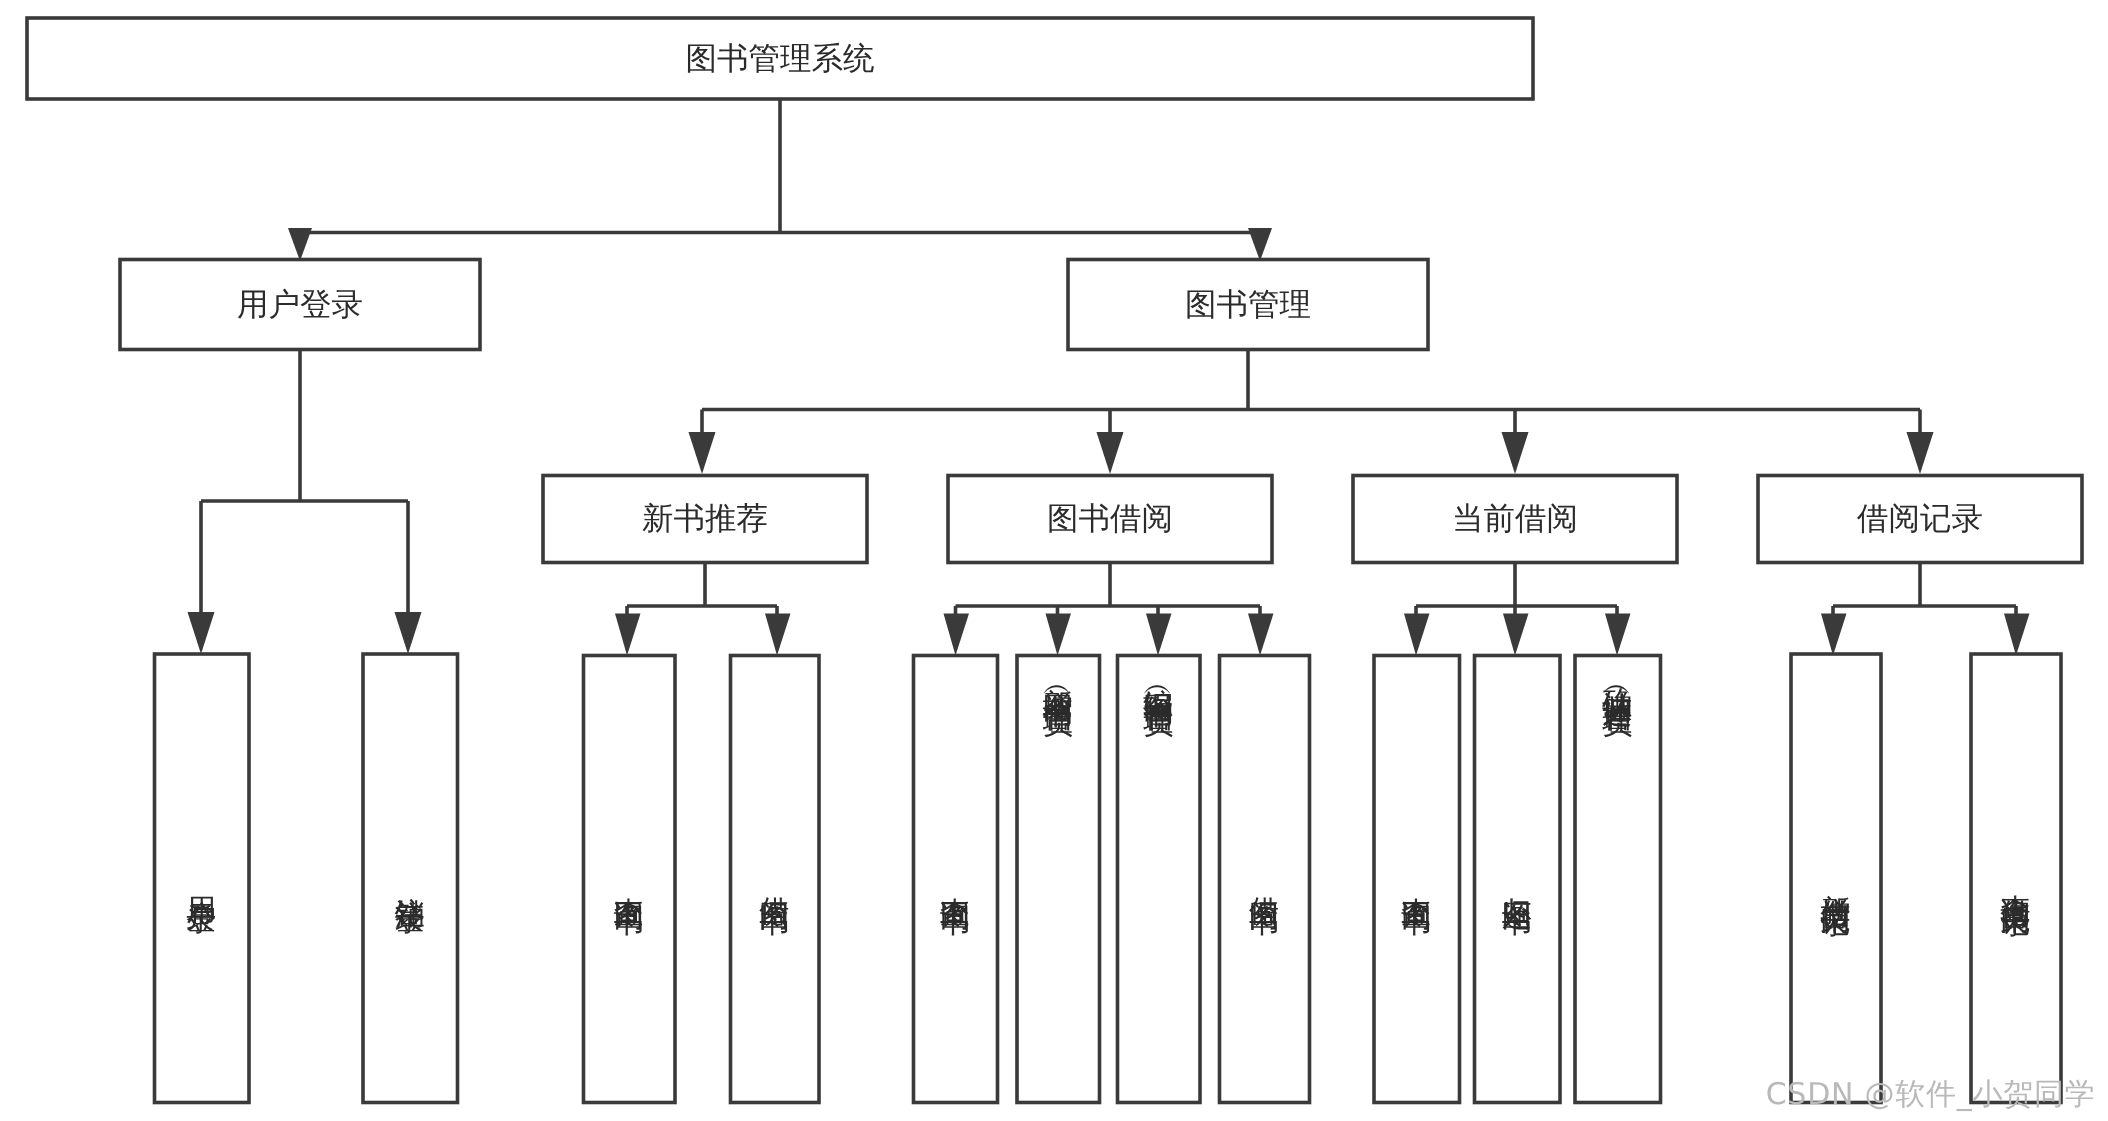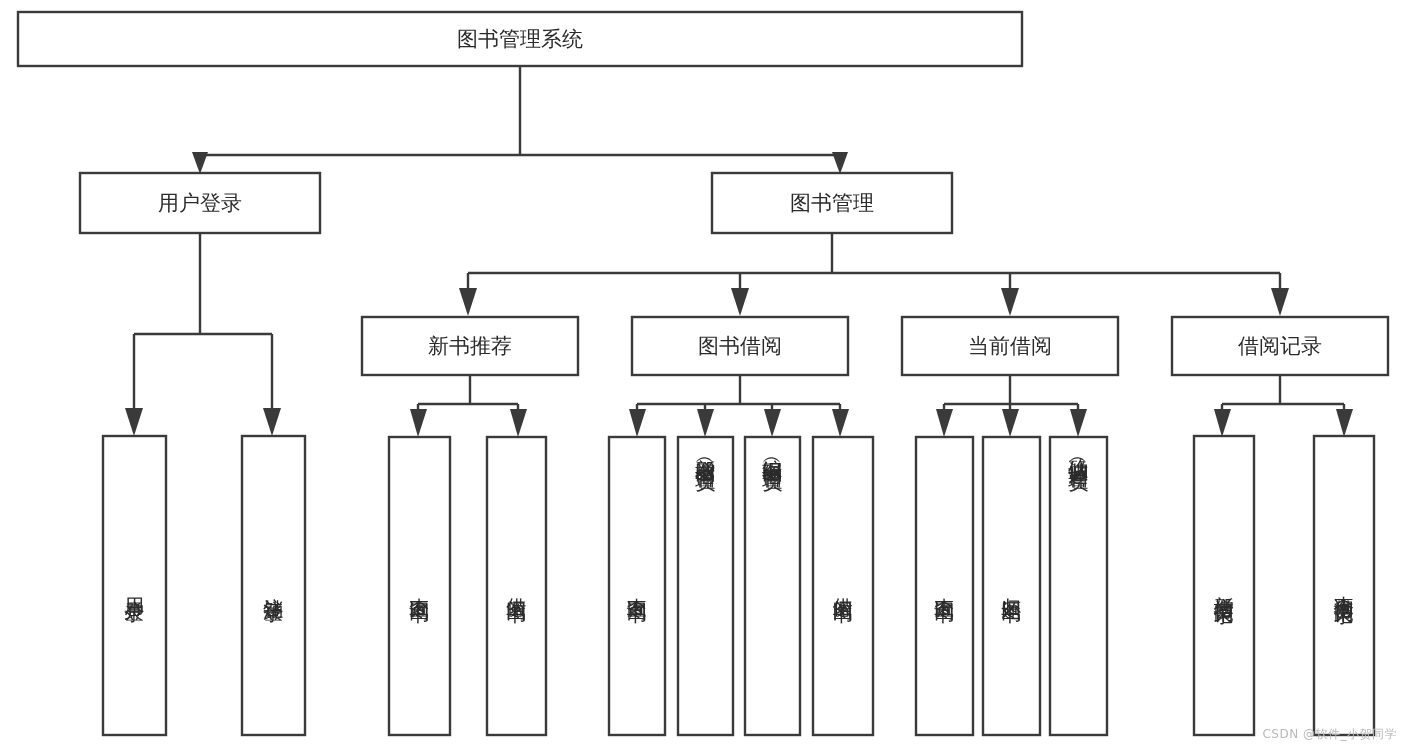--- a/index.html
+++ b/index.html
@@ -33,21 +33,21 @@
     font-size:20px;
     line-height:1.12;
     letter-spacing:2px;
     color:#2b2b2b;
     white-space:nowrap;
   }
   .watermark{
     position:absolute;
     right:8px;bottom:4px;
     font-family:"DejaVu Sans","Liberation Sans",sans-serif;
-    font-size:12px;
+    font-size:20px;
     color:#b9b9b9;
     letter-spacing:.5px;
     user-select:none;
   }
 </style>
 </head>
 <body>
 
 <svg id="diagram" viewBox="0 0 1405 747" xmlns="http://www.w3.org/2000/svg">
 

